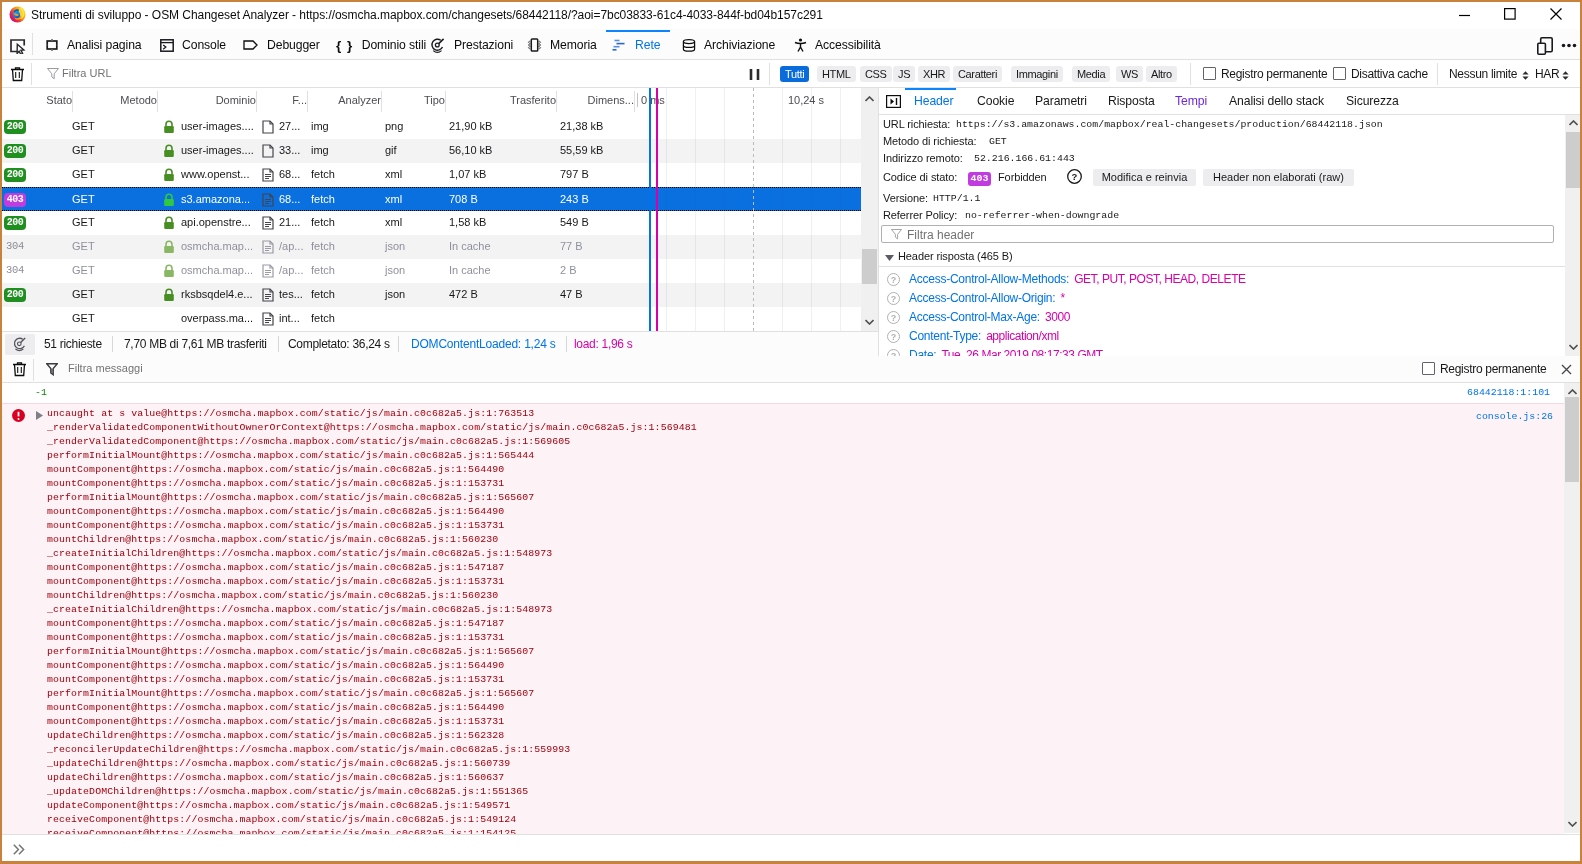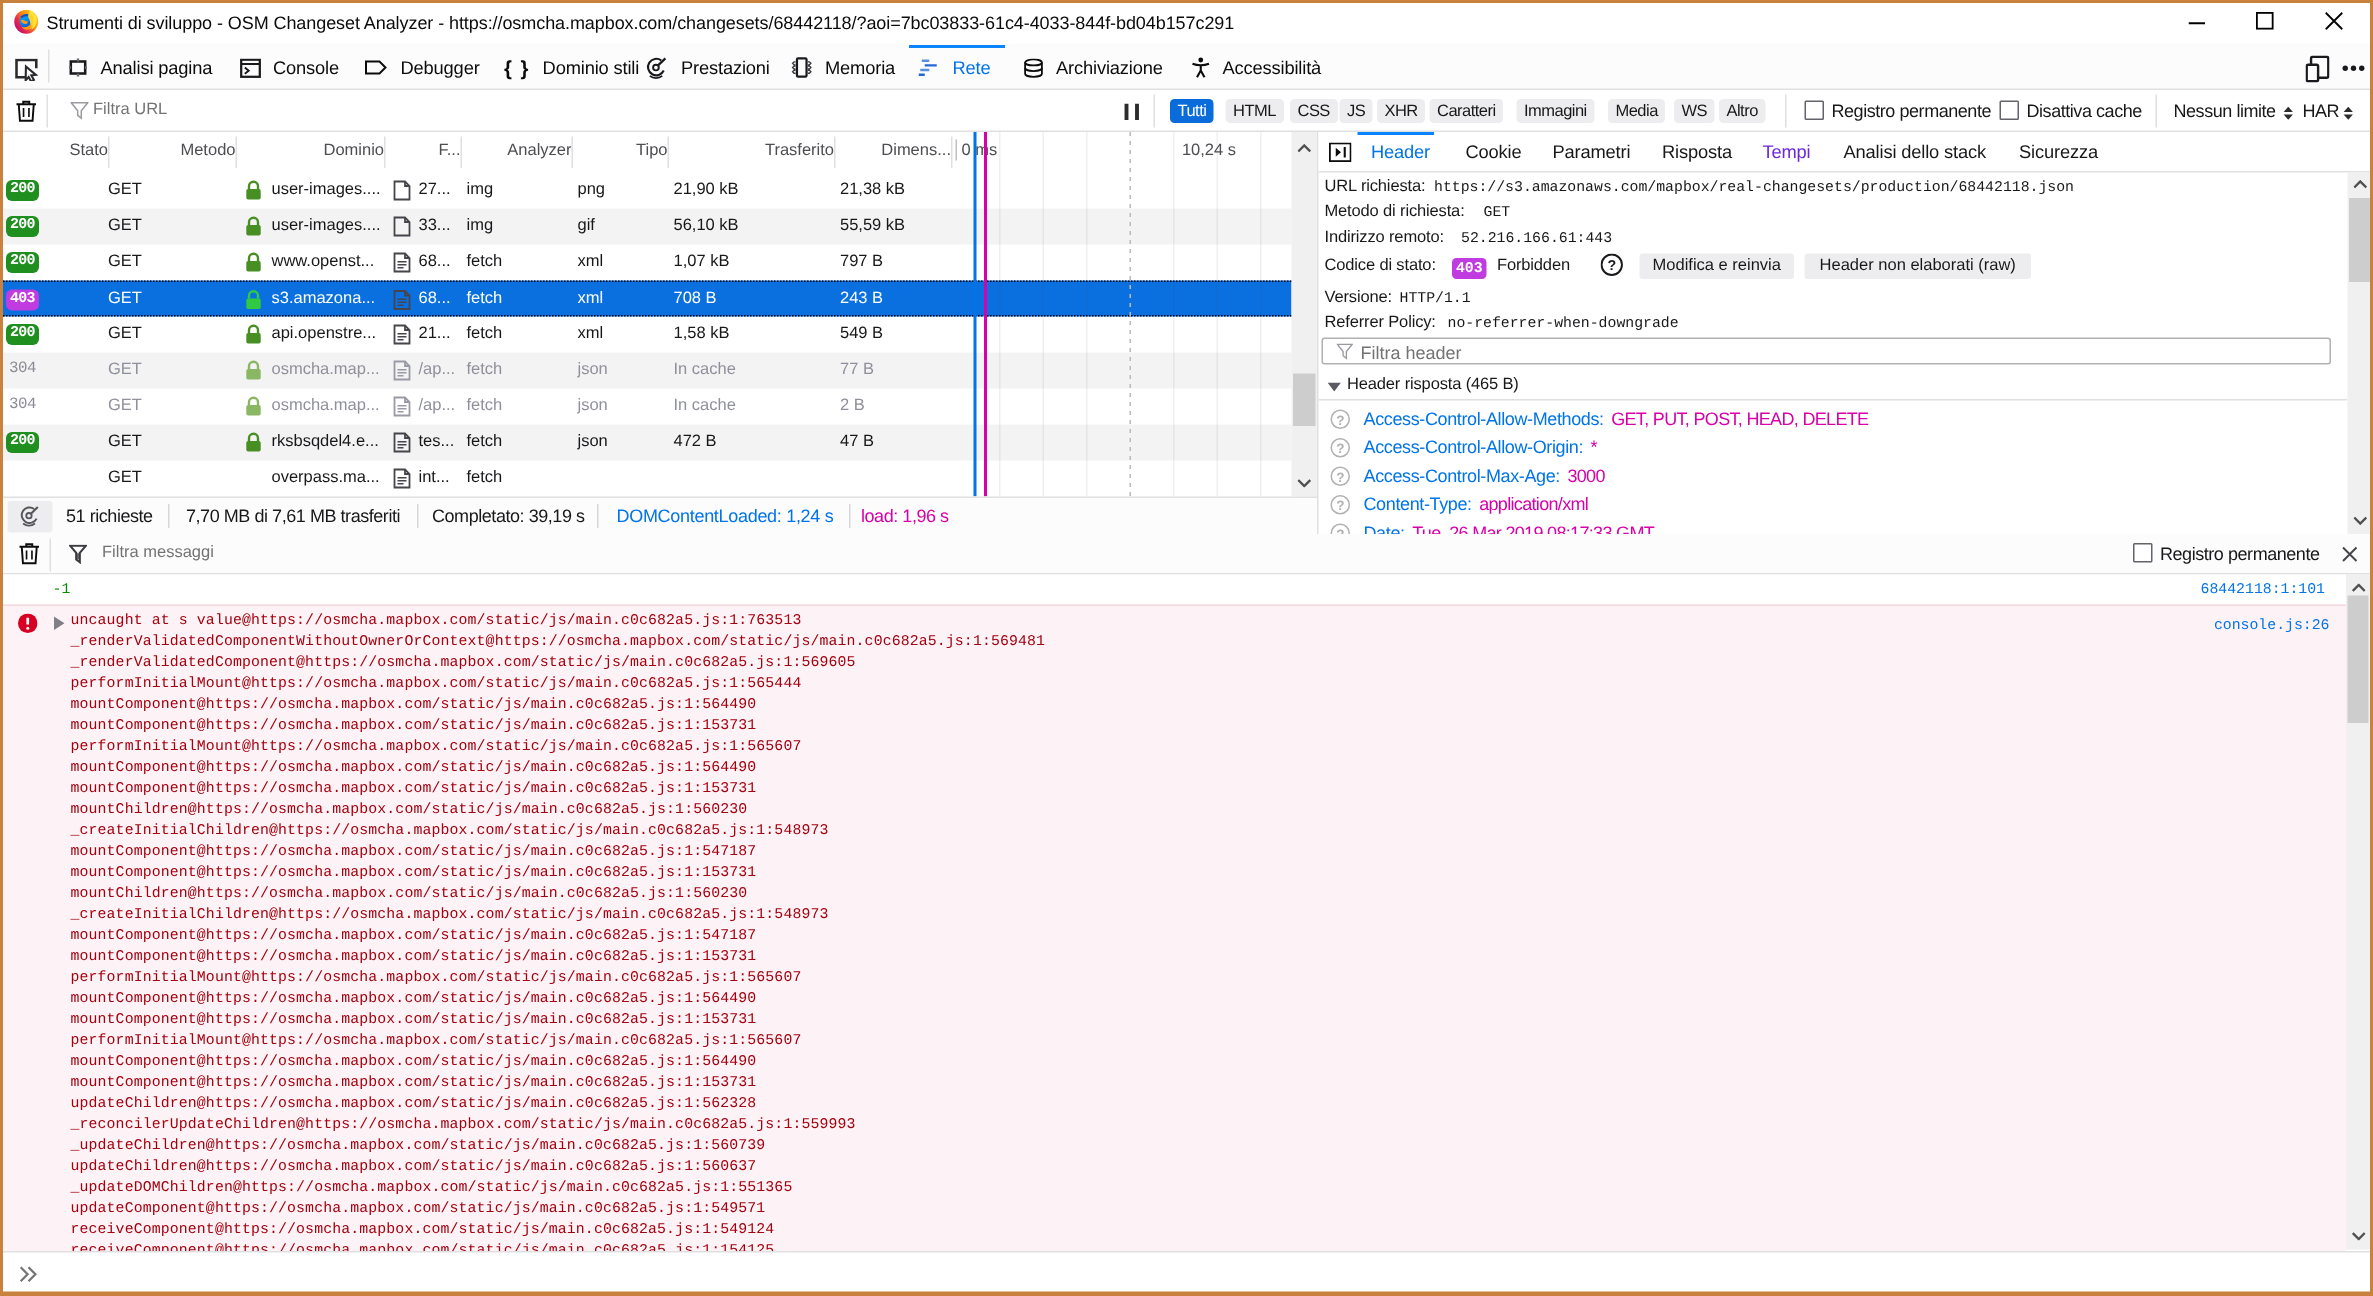--- a/index.html
+++ b/index.html
@@ -433,21 +433,21 @@
   <svg class="abs" style="left:12px;top:5px" width="16" height="15" viewBox="0 0 16 15">
       <path d="M10.8 2.3A5.2 5.2 0 1 0 12.4 8.7" fill="none" stroke="#55555c" stroke-width="1.3"></path>
       <circle cx="7.3" cy="6.8" r="1.8" fill="none" stroke="#55555c" stroke-width="1.2"></circle>
       <path d="M8.6 5.5L13.2 1" stroke="#55555c" stroke-width="1.4"></path>
       <path d="M3.4 12a6.3 6.3 0 0 0 7.9 0" fill="none" stroke="#55555c" stroke-width="1.1"></path>
     </svg>
   <div class="abs" style="left:44px;top:5px">51 richieste</div>
   <div class="ssep" style="left:112px"></div>
   <div class="abs" style="left:124px;top:5px">7,70 MB di 7,61 MB trasferiti</div>
   <div class="ssep" style="left:278px"></div>
-  <div class="abs" style="left:288px;top:5px">Completato: 39,19 s</div>
+  <div class="abs" style="left:288px;top:5px">Completato: 36,24 s</div>
   <div class="ssep" style="left:398px"></div>
   <div class="abs" style="left:411px;top:5px;color:#0074e8;letter-spacing:-.2px">DOMContentLoaded: 1,24 s</div>
   <div class="ssep" style="left:566px"></div>
   <div class="abs" style="left:574px;top:5px;color:#d700a9">load: 1,96 s</div>
 </div>
 
 <div class="abs" id="rpanel">
 <div id="rtabs">
 <svg class="abs" style="left:7px;top:7px" width="15" height="13" viewBox="0 0 15 13">
         <rect x="0.6" y="0.6" width="13.8" height="11.8" fill="none" stroke="#0c0c0d" stroke-width="1.2"></rect>

